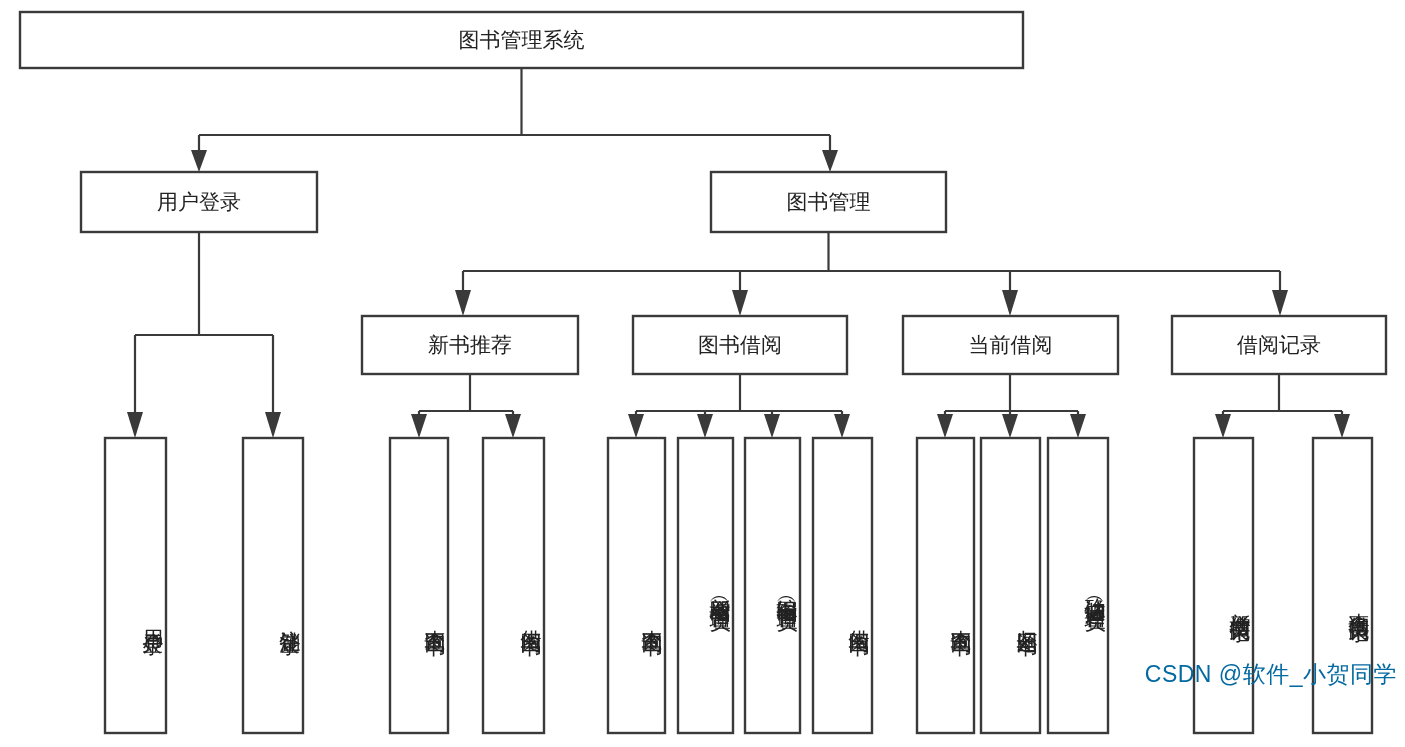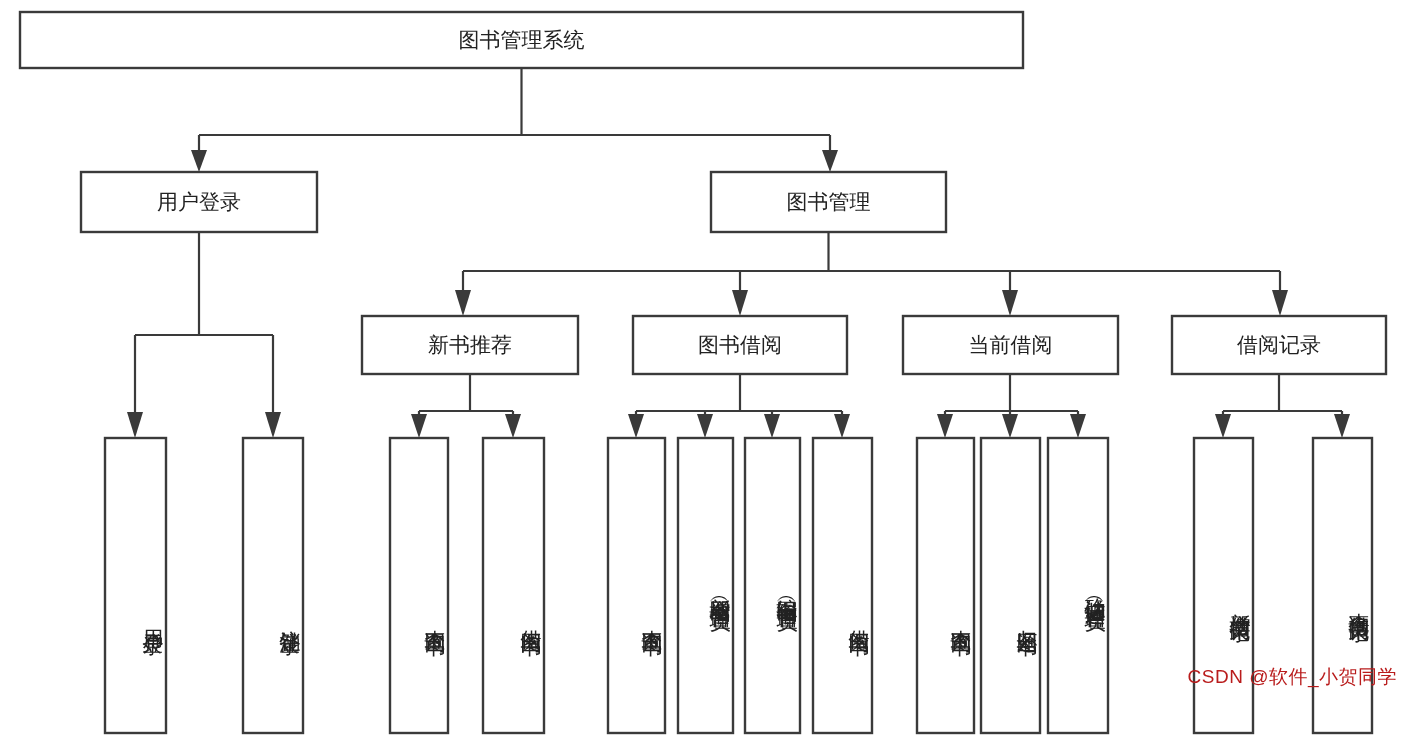--- a/index.html
+++ b/index.html
@@ -61,22 +61,22 @@
     align-items: flex-start;
     justify-content: center;
     white-space: nowrap;
     pointer-events: none;
   }
   .watermark {
     position: absolute;
     right: 8px;
     bottom: 6px;
     font-family: "Liberation Sans", "DejaVu Sans", sans-serif;
-    font-size: 19px;
-    color: #b91c1c;
+    font-size: 23px;
+    color: #0369a1;
     letter-spacing: 0.5px;
     white-space: nowrap;
   }
 </style>
 </head>
 <body>
 
 <div id="diagram-root">
 
   <svg class="flow" viewBox="0 0 1405 747">

